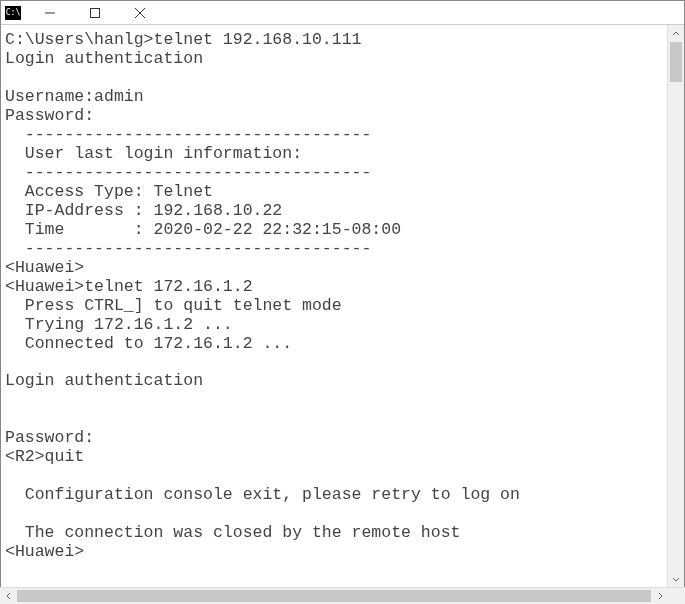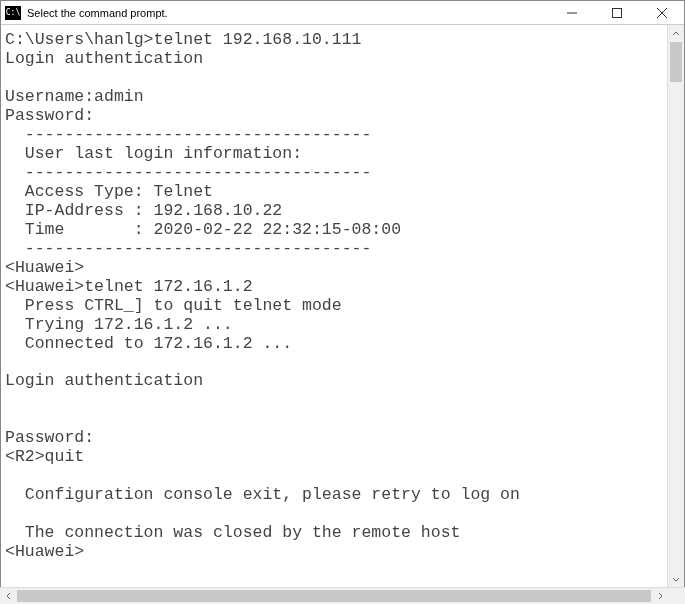--- a/index.html
+++ b/index.html
@@ -119,21 +119,20 @@
     .hscroll-corner {
       width: 17px;
       background: #f0f0f0;
     }
   </style>
 </head>
 <body>
 
 <div class="titlebar">
   <div class="titlebar-icon">C:\</div>
-  <div class="titlebar-title">Select the command prompt.</div>
   <div class="titlebar-controls">
     <div class="win-btn">
       <svg width="10" height="10" viewBox="0 0 10 10">
           <line x1="0" y1="5" x2="10" y2="5" stroke="#333" stroke-width="1"></line>
         </svg>
     </div>
     <div class="win-btn">
       <svg width="10" height="10" viewBox="0 0 10 10">
           <rect x="0.5" y="0.5" width="9" height="9" fill="none" stroke="#333" stroke-width="1"></rect>
         </svg>

